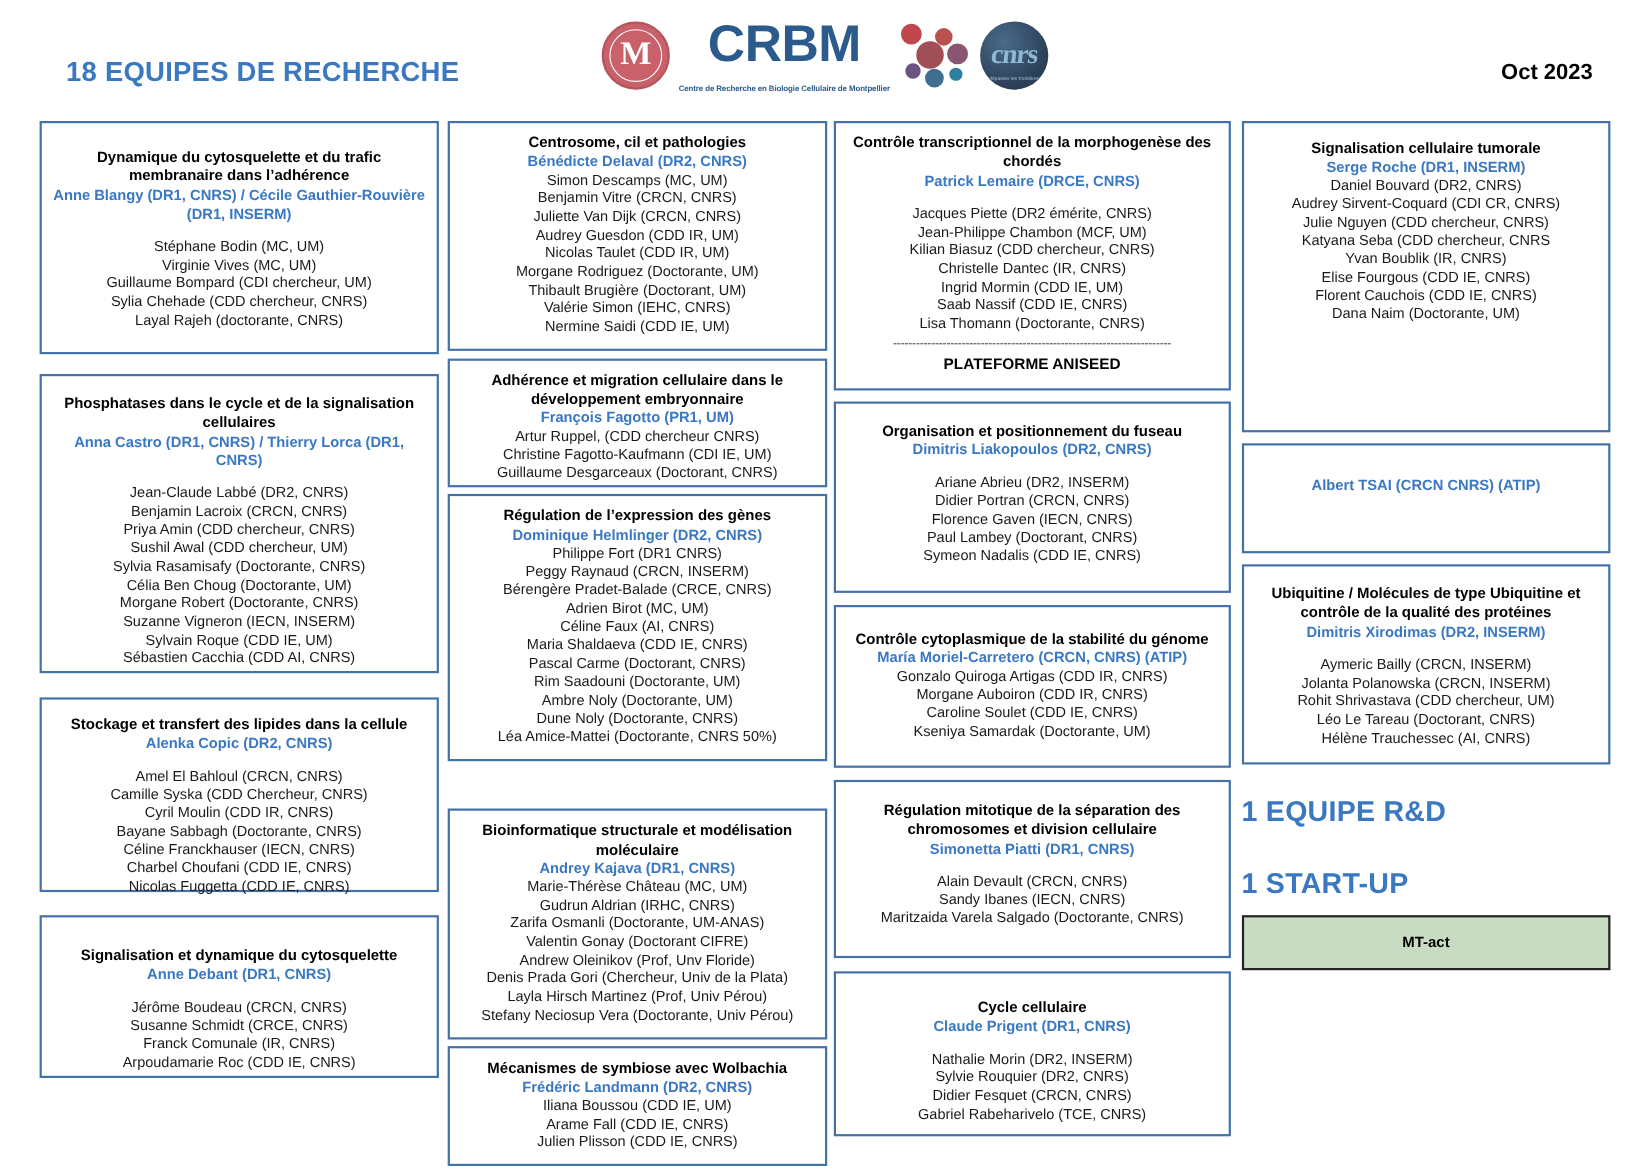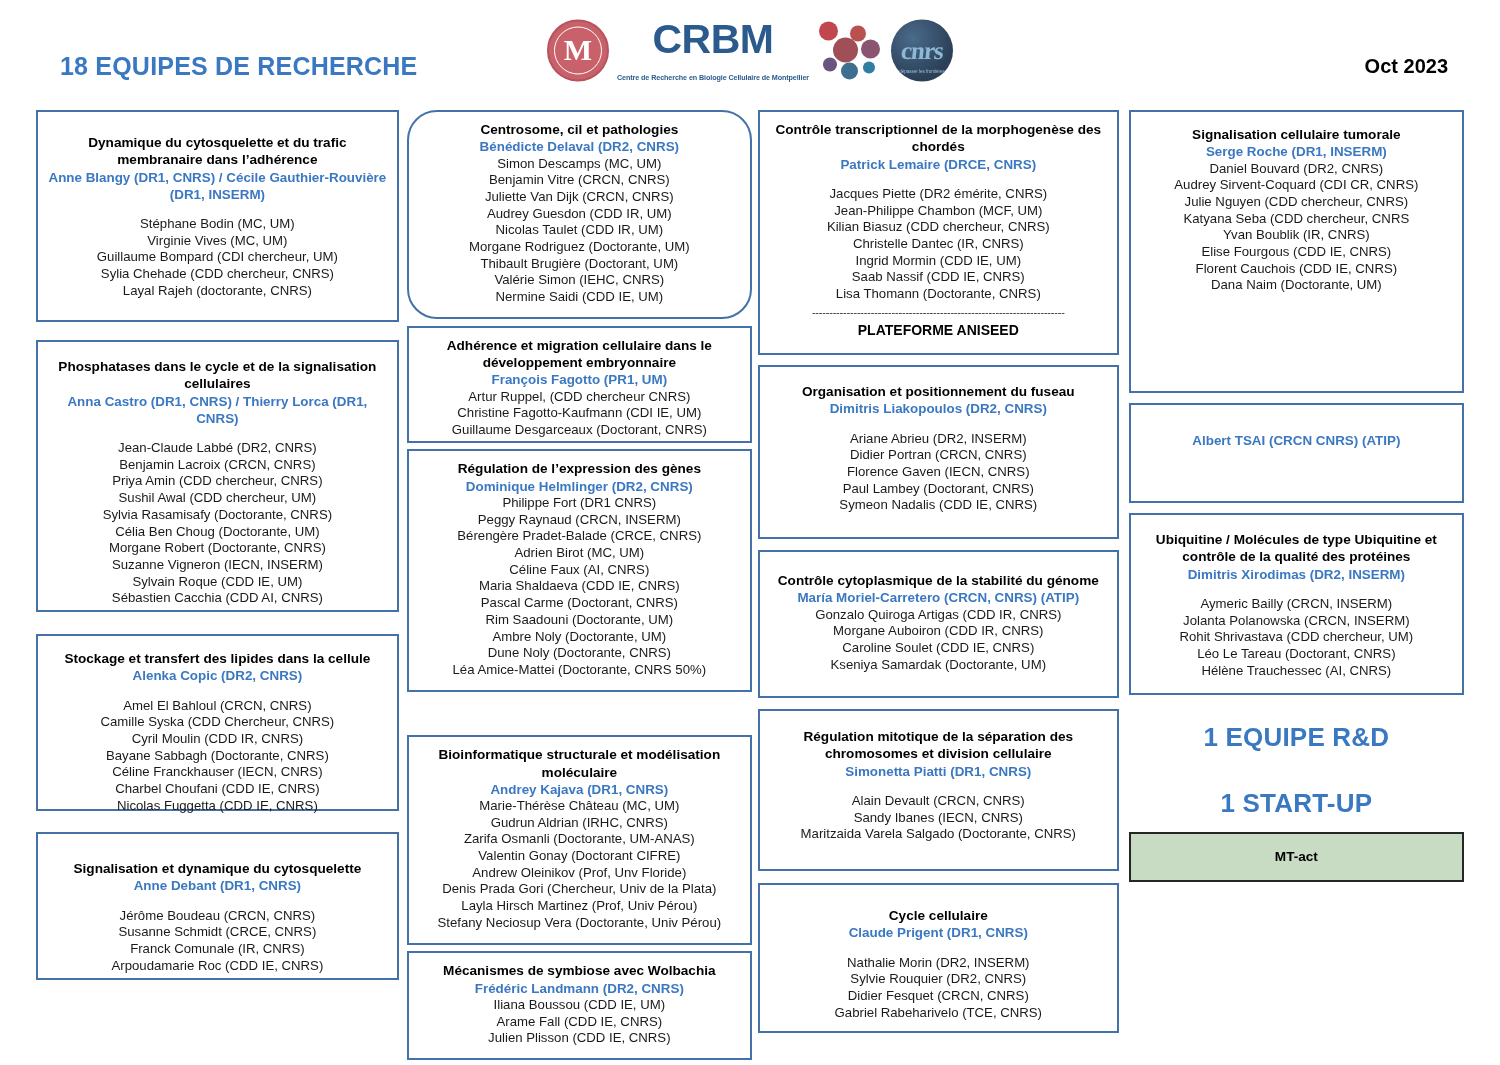--- a/index.html
+++ b/index.html
@@ -45,21 +45,21 @@
     content: ""; position: absolute; inset: 5px;
     border-radius: 50%; border: 1.5px solid #ffffff;
   }
   .um-seal .m {
     color: #ffffff; font-size: 30px; font-weight: bold;
     font-family: "Liberation Serif", serif; line-height: 1;
     margin-top: -2px;
   }
   .crbm-text { display: flex; flex-direction: column; align-items: center; }
   .crbm-main {
-    font-size: 41px; font-weight: bold; color: #2b5b8c;
+    font-size: 47px; font-weight: bold; color: #2b5b8c;
     letter-spacing: -0.5px; line-height: 1;
   }
   .crbm-sub {
     font-size: 7.2px; font-weight: bold; color: #2b5b8c;
     margin-top: 13px; letter-spacing: -0.1px; white-space: nowrap;
   }
   .mol-logo { position: relative; width: 66px; height: 62px; }
   .mol-logo i { position: absolute; border-radius: 50%; display:block; }
   .cnrs-logo {
     width: 62px; height: 62px; border-radius: 50%;
@@ -112,21 +112,21 @@
   }
   .gap { height: 13px; }
   .dash-sep {
     font-size: 11px; color: #333; letter-spacing: -0.2px;
     line-height: 1; margin: 4px 0 4px 0; overflow: hidden; white-space: nowrap;
   }
   .platform {
     font-weight: bold; font-size: 14px; color: #000; margin-top: 3px;
   }
   .section-head {
-    text-align: center; font-size: 26px; font-weight: bold;
+    text-align: left; font-size: 26px; font-weight: bold;
     color: #3a78c2; letter-spacing: 0.2px;
   }
 </style>
 </head>
 <body>
 
 <div class="page">
 
   <div class="header">
     <div class="hdr-left">18 EQUIPES DE RECHERCHE</div>
@@ -213,21 +213,21 @@
         <div class="gap"></div>
         <div class="b-member">Jérôme Boudeau (CRCN, CNRS)</div>
         <div class="b-member">Susanne Schmidt (CRCE, CNRS)</div>
         <div class="b-member">Franck Comunale (IR, CNRS)</div>
         <div class="b-member">Arpoudamarie Roc (CDD IE, CNRS)</div>
       </div>
     </div>
 
     <div class="col col2">
 
-      <div class="box" style="height:215px; padding-top:9px;border-radius:30px;">
+      <div class="box" style="height:215px; padding-top:9px;">
         <div class="b-title">Centrosome, cil et pathologies</div>
         <div class="b-lead">Bénédicte Delaval (DR2, CNRS)</div>
         <div class="b-member">Simon Descamps (MC, UM)</div>
         <div class="b-member">Benjamin Vitre (CRCN, CNRS)</div>
         <div class="b-member">Juliette Van Dijk (CRCN, CNRS)</div>
         <div class="b-member">Audrey Guesdon (CDD IR, UM)</div>
         <div class="b-member">Nicolas Taulet (CDD IR, UM)</div>
         <div class="b-member">Morgane Rodriguez (Doctorante, UM)</div>
         <div class="b-member">Thibault Brugière (Doctorant, UM)</div>
         <div class="b-member">Valérie Simon (IEHC, CNRS)</div>

